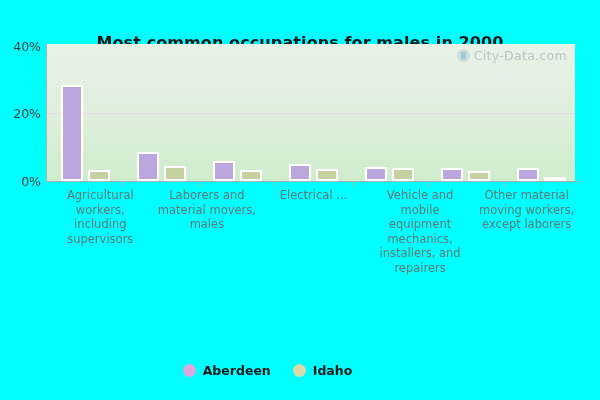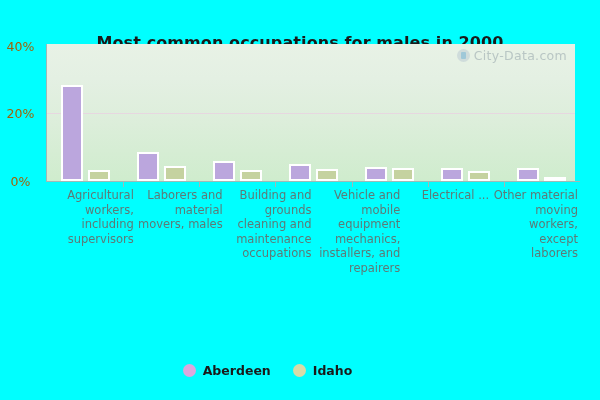--- a/index.html
+++ b/index.html
@@ -42,22 +42,22 @@
     background:#cfdcdb;position:relative;flex:none;
   }
   .wm-icon:after{
     content:"";position:absolute;left:4px;top:3px;
     width:5px;height:7px;background:#9fc8d8;border-radius:1px;
   }
 
   
   .y-labels{position:absolute;left:0;top:44px;width:41px;height:137px;}
   .y-tick{
-    position:absolute;right:0;width:41px;text-align:center;
-    font-size:12.5px;color:#a16207;
+    position:absolute;right:0;width:41px;text-align:right;
+    font-size:12.5px;color:#404040;
     transform:translateY(-50%);
   }
   .axis-line{
     position:absolute;left:46px;top:44px;width:1px;height:138px;background:#9fb9b6;
   }
   .axis-base{
     position:absolute;left:46px;top:181px;width:534px;height:1px;background:#9fb9b6;
   }
 
   
@@ -84,21 +84,21 @@
     position:absolute;top:181px;width:1px;height:6px;background:#9fb9b6;
   }
 
   
   .cat-labels{
     position:absolute;left:47px;top:188px;width:533px;height:125px;
     display:flex;
   }
   .cat{
     flex:1 1 0;
-    text-align:right;
+    text-align:center;
     font-size:11.5px;line-height:14.5px;color:#5d7a77;
     padding:0 2px;box-sizing:border-box;
     white-space:pre-line;
   }
 
   
   .legend{
     position:absolute;left:0;top:363px;width:535px;
     display:flex;justify-content:center;align-items:center;gap:22px;
   }
@@ -165,23 +165,22 @@
       <div class="sep" style="left: 123.143px;"></div>
       <div class="sep" style="left: 199.286px;"></div>
       <div class="sep" style="left: 275.429px;"></div>
       <div class="sep" style="left: 351.571px;"></div>
       <div class="sep" style="left: 427.714px;"></div>
       <div class="sep" style="left: 503.857px;"></div>
     </div>
   <div class="cat-labels" id="cat-labels">
       <div class="cat">Agricultural workers, including supervisors</div>
       <div class="cat">Laborers and material movers, males</div>
-      <div class="cat">Building and grounds cleaning and maintenance occupations</div>
+      <div class="cat">Electrical ...</div>
       <div class="cat">Vehicle and mobile equipment mechanics, installers, and repairers</div>
-      <div class="cat">Electrical ...</div>
       <div class="cat">Other material moving workers, except laborers</div>
     </div>
 
   <div class="legend">
     <div class="legend-item">
       <span class="swatch"></span>
       <span class="legend-label">Aberdeen</span>
     </div>
     <div class="legend-item">
       <span class="swatch idaho"></span>

